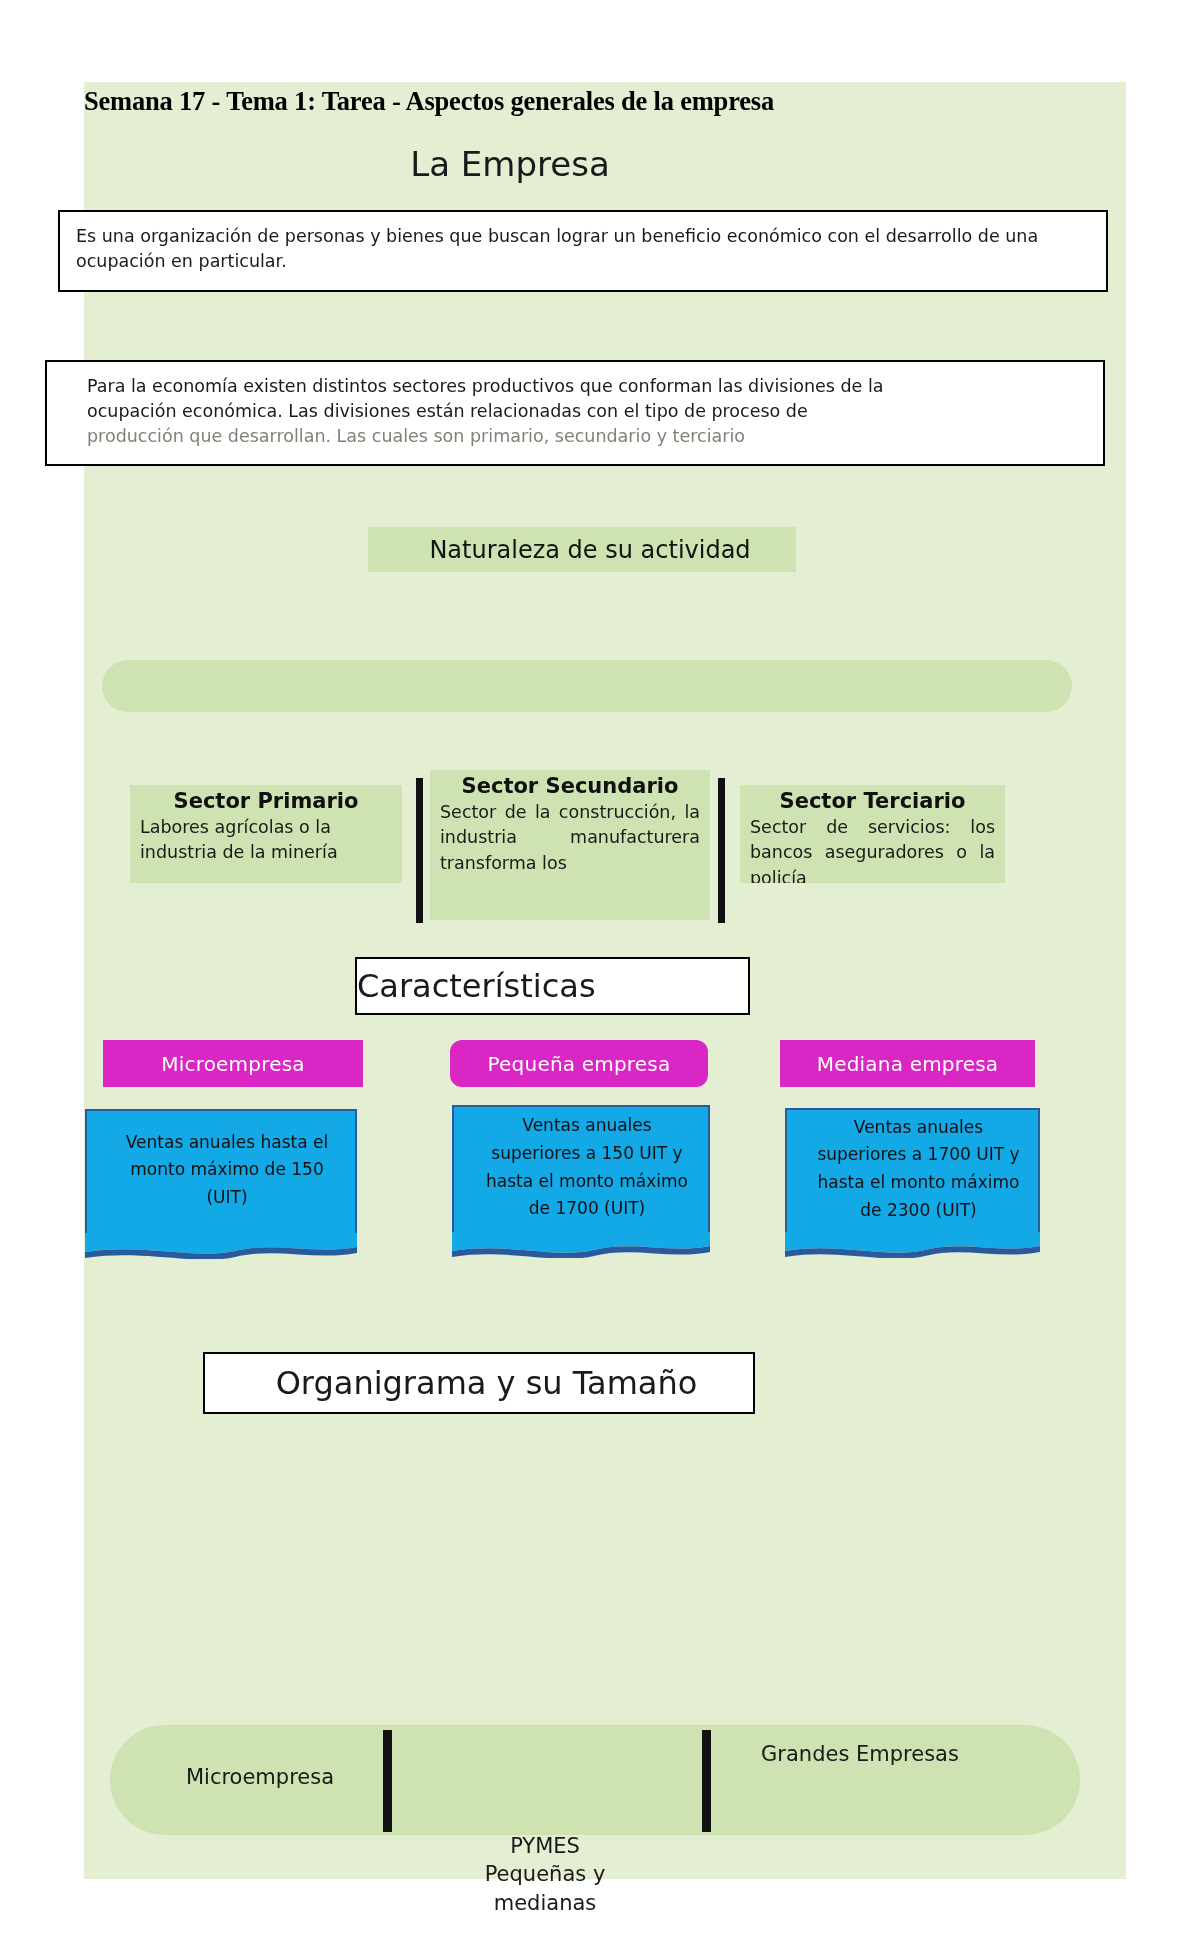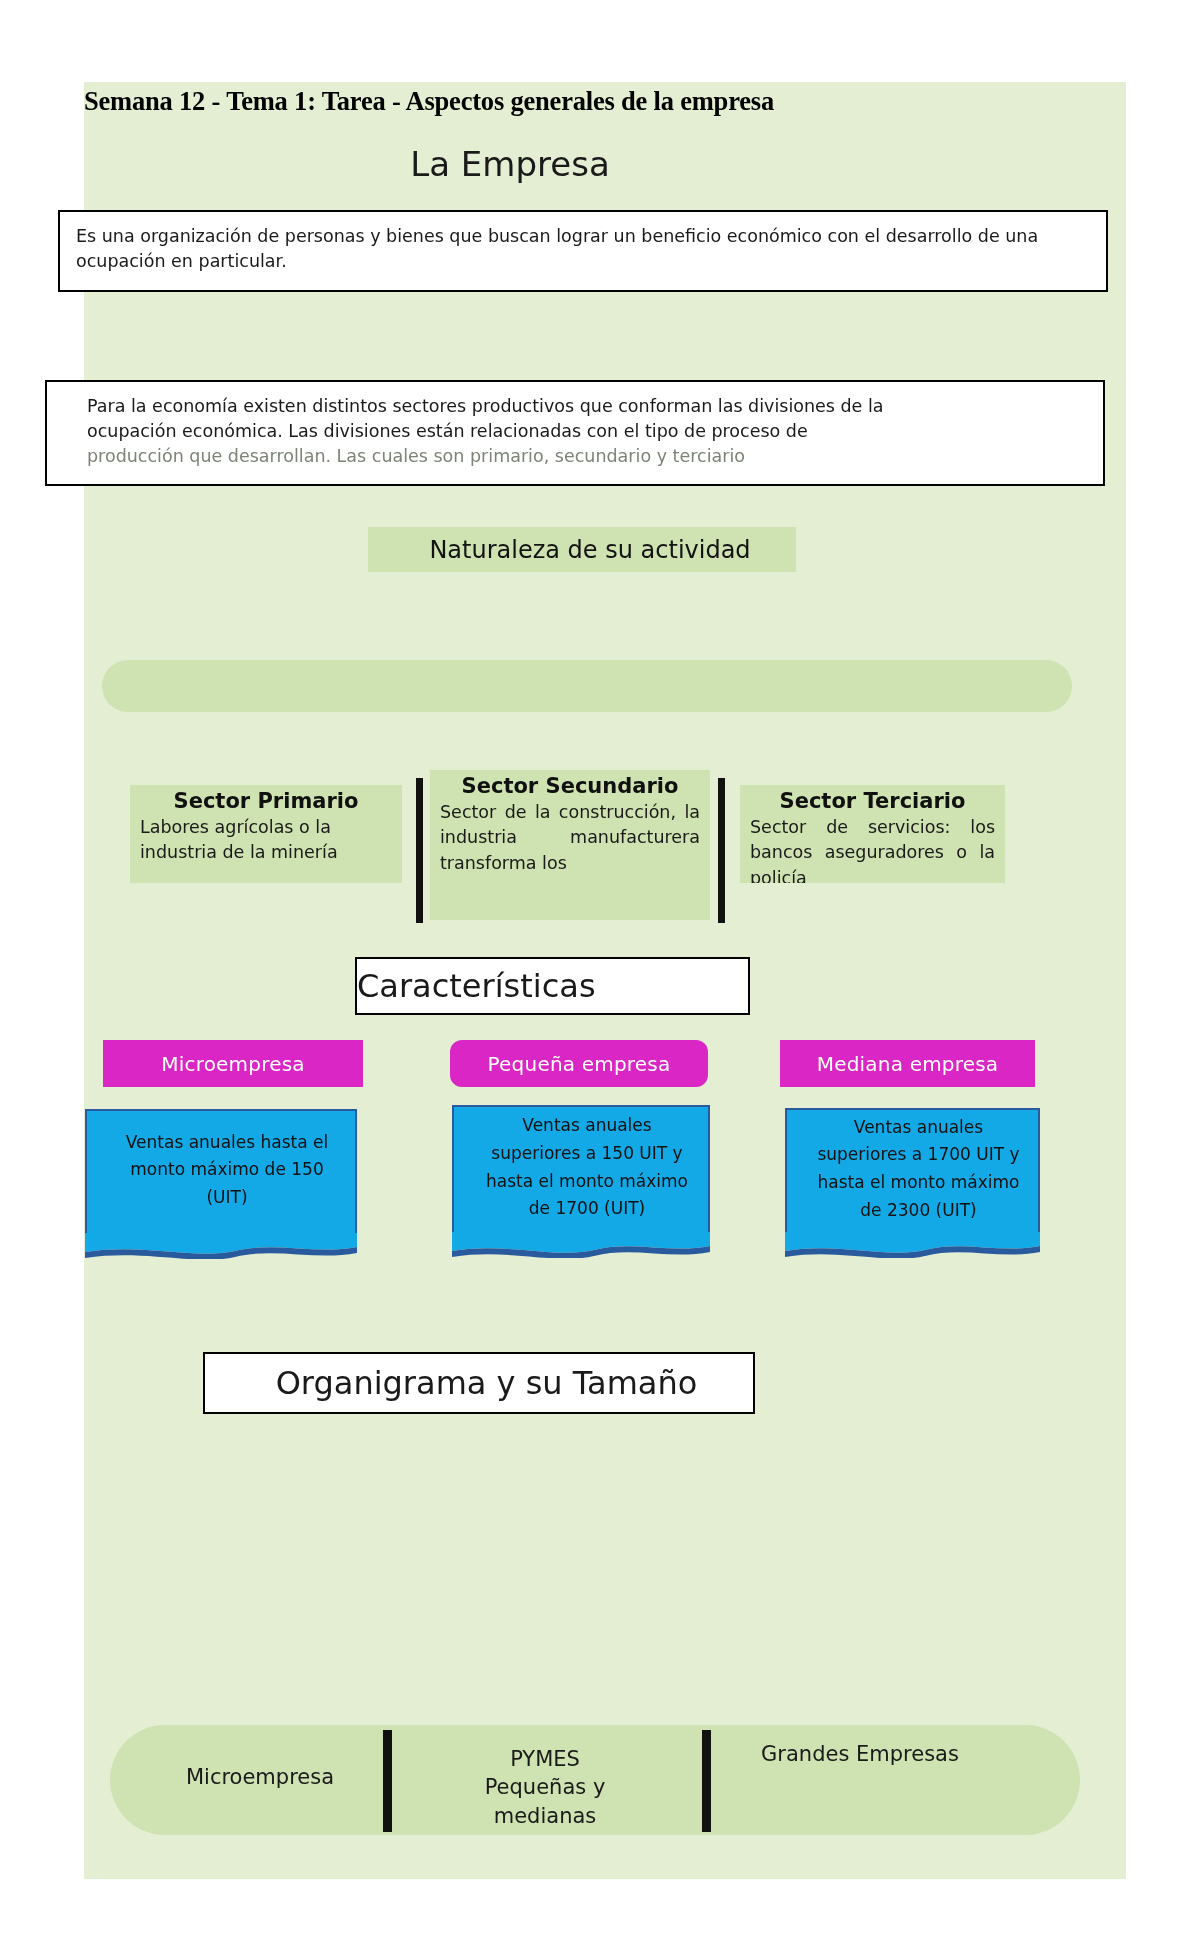--- a/index.html
+++ b/index.html
@@ -54,21 +54,21 @@
     border: 2.5px solid #000000;
     background: #ffffff;
     padding: 12px 16px 10px 16px;
     font-size: 17.5px;
     line-height: 1.42;
     color: #1a1a1a;
     overflow: hidden;
   }
   #para-box-1 { left: 58px; top: 210px; width: 1050px; height: 82px; }
   #para-box-2 {
-    left: 45px; top: 380px; width: 1060px; height: 106px;
+    left: 45px; top: 360px; width: 1060px; height: 106px;
     text-align: justify;
     padding-left: 40px;
   }
   #para-box-2 p { margin: 0; }
   .faded { color: #7b8475; }
   
   .chip-naturaleza {
     position: absolute;
     left: 368px;
     top: 527px;
@@ -196,40 +196,40 @@
     border-radius: 55px;
   }
   .bottom-seg {
     position: absolute;
     text-align: center;
     font-size: 21px;
     line-height: 1.35;
     color: #1a1a1a;
   }
   #seg-micro { left: 130px; top: 1763px; width: 260px; }
-  #seg-pymes { left: 420px; top: 1745px; width: 250px; }
+  #seg-pymes { left: 420px; top: 1832px; width: 250px; }
   #seg-grandes { left: 710px; top: 1740px; width: 300px; }
   .bottom-divider {
     position: absolute;
     width: 9px;
     background: #111111;
     height: 102px;
     top: 1730px;
   }
   #bot-div-1 { left: 383px; }
   #bot-div-2 { left: 702px; }
 </style>
 </head>
 <body>
 
 <div id="page">
 
   <div class="slide-canvas"></div>
 
-  <div class="doc-title">Semana 12 - Tema 1: Tarea - Aspectos generales de la empresa</div>
+  <div class="doc-title">Semana 17 - Tema 1: Tarea - Aspectos generales de la empresa</div>
 
   <div class="main-heading">La Empresa</div>
 
   <div class="para-box" id="para-box-1">
     <span>Es una organización de personas y bienes que buscan lograr un beneficio económico con el desarrollo de una ocupación en particular.</span>
   </div>
 
   <div class="para-box" id="para-box-2">
     <p>Para la economía existen distintos sectores productivos que conforman las divisiones de la</p>
     <p>ocupación económica. Las divisiones están relacionadas con el tipo de proceso de</p>

